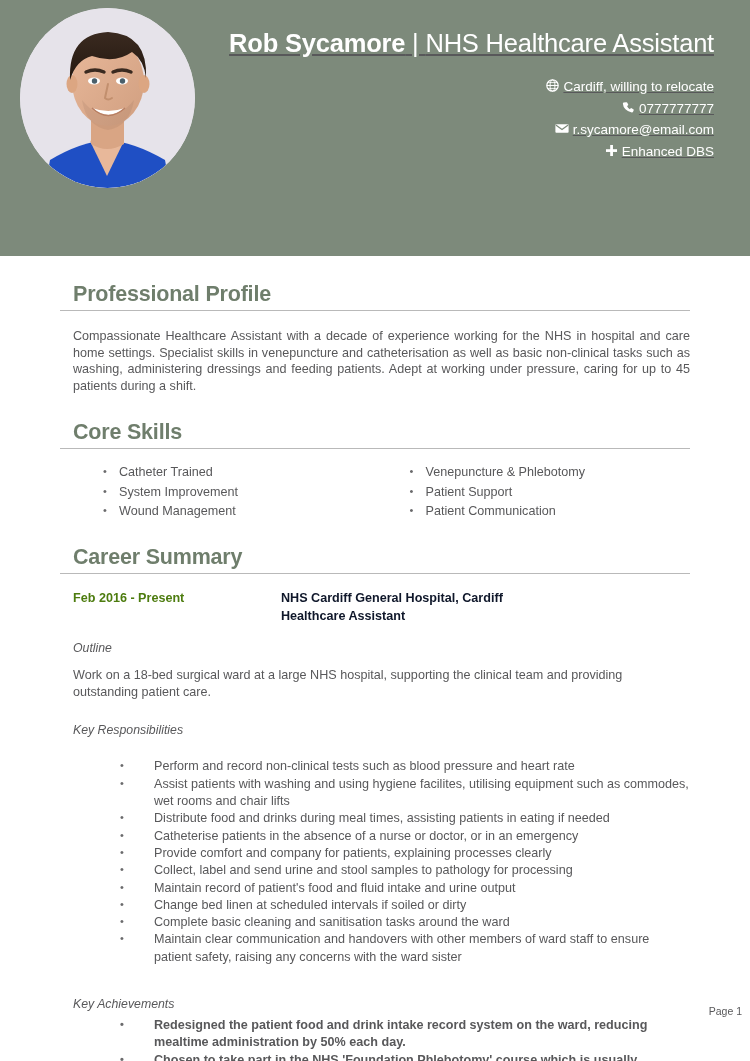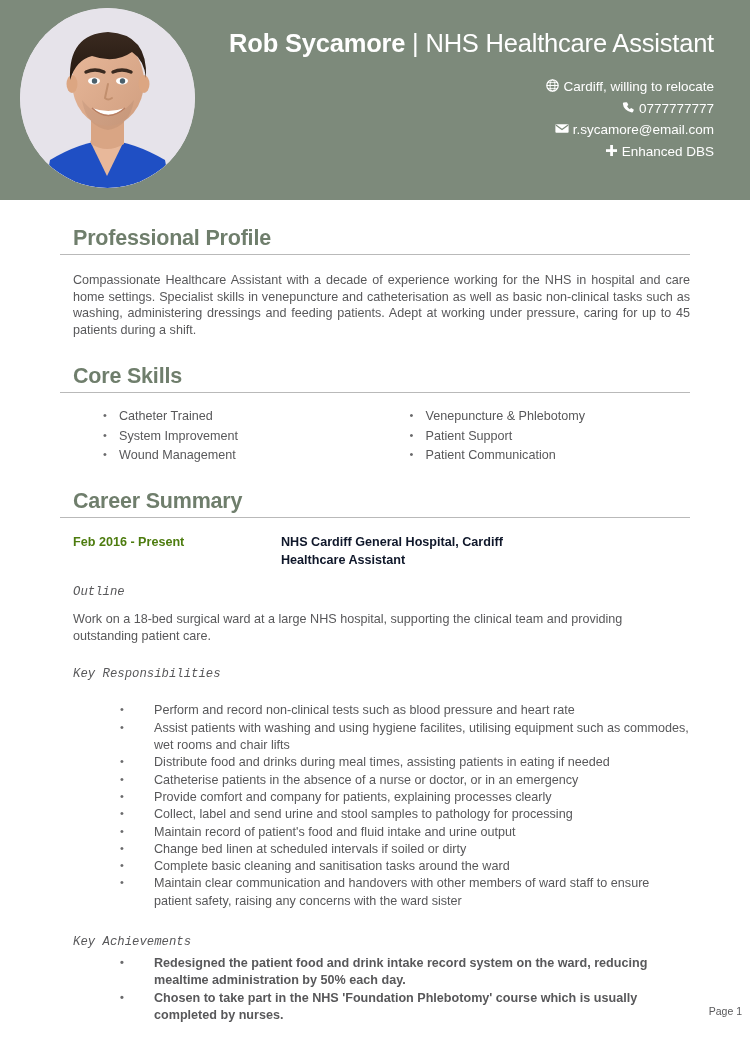--- a/index.html
+++ b/index.html
@@ -12,25 +12,26 @@
     height: 1061px;
     font-family: "Liberation Sans", sans-serif;
     color: #58585a;
     overflow: hidden;
     position: relative;
   }
 
   
   .header {
     position: relative;
-    height: 200px;
+    height: 256px;
     background: #7d8a7b;
     box-sizing: border-box;
     display: flex;
     align-items: flex-start;
+    text-decoration: underline;
   }
   .photo-wrap {
     position: absolute;
     left: 20px;
     top: 8px;
     width: 175px;
     height: 180px;
     border-radius: 50%;
     overflow: hidden;
     background: #e6e3ea;
@@ -141,21 +142,20 @@
     line-height: 18px;
     font-weight: bold;
     color: #0f172a;
   }
   .sub-label {
     font-size: 12.3px;
     line-height: 16px;
     font-style: italic;
     color: #58585a;
     padding-left: 13px;
-    font-family: Liberation Mono, monospace;
   }
   .bullets { padding-left: 13px; margin: 0; }
   .bullet {
     position: relative;
     font-size: 12.6px;
     line-height: 17.3px;
     color: #58585a;
     padding-left: 81px;
   }
   .bullet::before {
@@ -325,21 +325,21 @@
         <div class="bullet">Distribute food and drinks during meal times, assisting patients in eating if needed</div>
         <div class="bullet">Catheterise patients in the absence of a nurse or doctor, or in an emergency</div>
         <div class="bullet">Provide comfort and company for patients, explaining processes clearly</div>
         <div class="bullet">Collect, label and send urine and stool samples to pathology for processing</div>
         <div class="bullet">Maintain record of patient's food and fluid intake and urine output</div>
         <div class="bullet">Change bed linen at scheduled intervals if soiled or dirty</div>
         <div class="bullet">Complete basic cleaning and sanitisation tasks around the ward</div>
         <div class="bullet">Maintain clear communication and handovers with other members of ward staff to ensure patient safety, raising any concerns with the ward sister</div>
       </div>
 
-      <div class="sub-label" style="margin-top:24px;">Key Achievements</div>
+      <div class="sub-label" style="margin-top:30px;">Key Achievements</div>
       <div class="bullets" style="margin-top:5px;font-weight:bold;">
         <div class="bullet">Redesigned the patient food and drink intake record system on the ward, reducing mealtime administration by 50% each day.</div>
         <div class="bullet">Chosen to take part in the NHS 'Foundation Phlebotomy' course which is usually completed by nurses.</div>
       </div>
     </div>
   </div>
 
 </div>
 
 <div class="footer">

